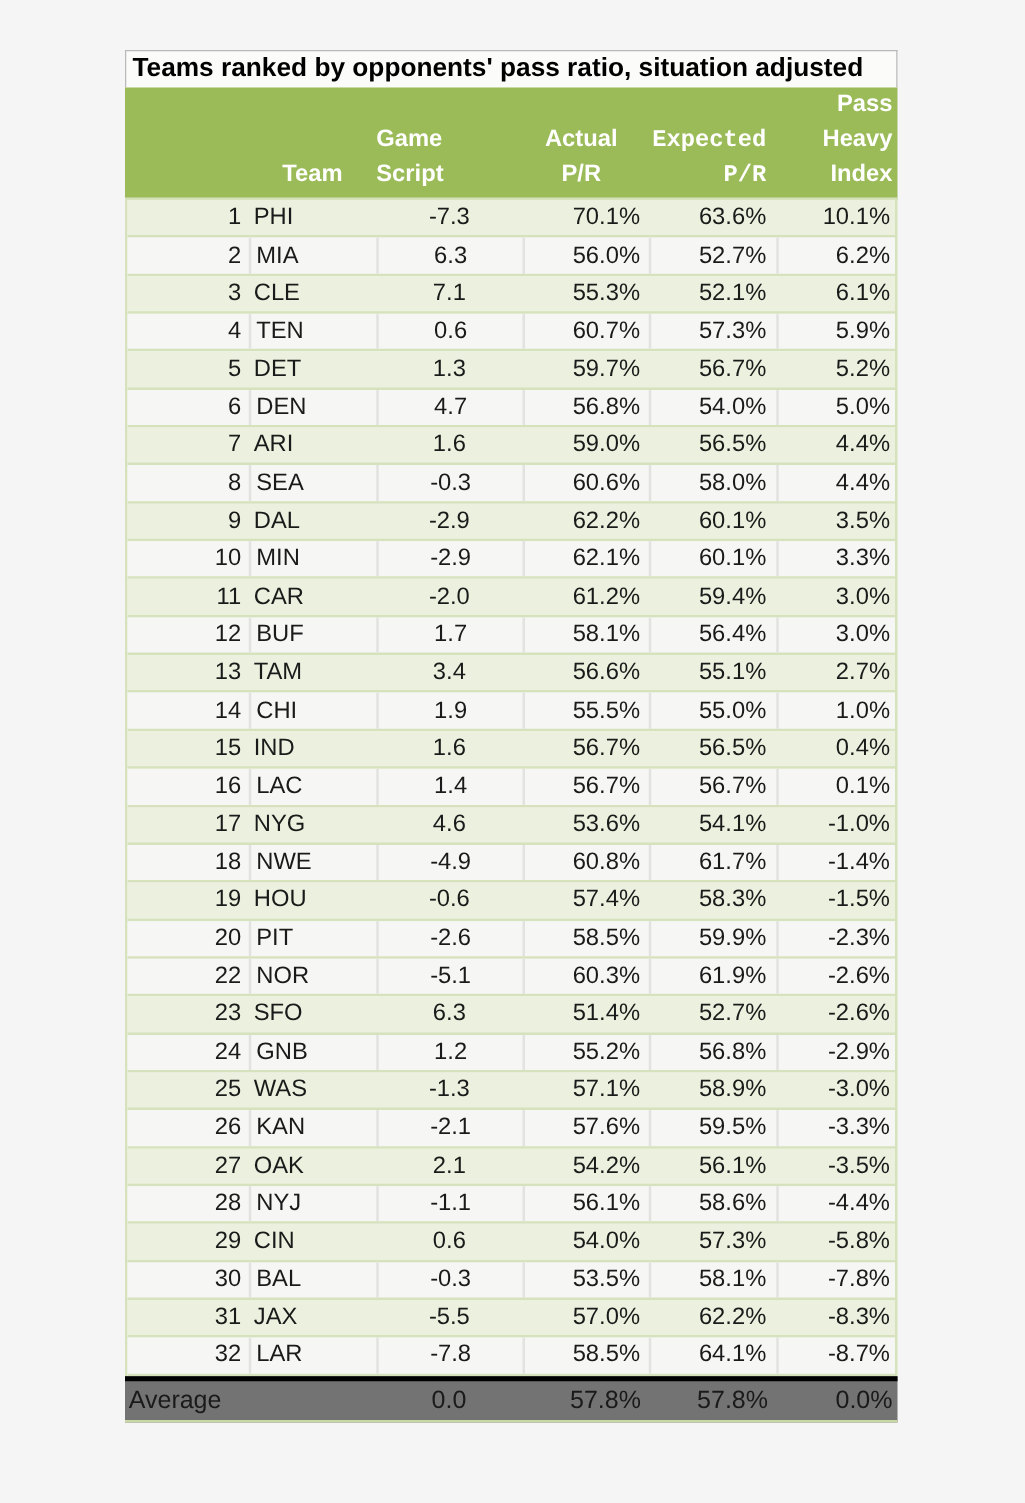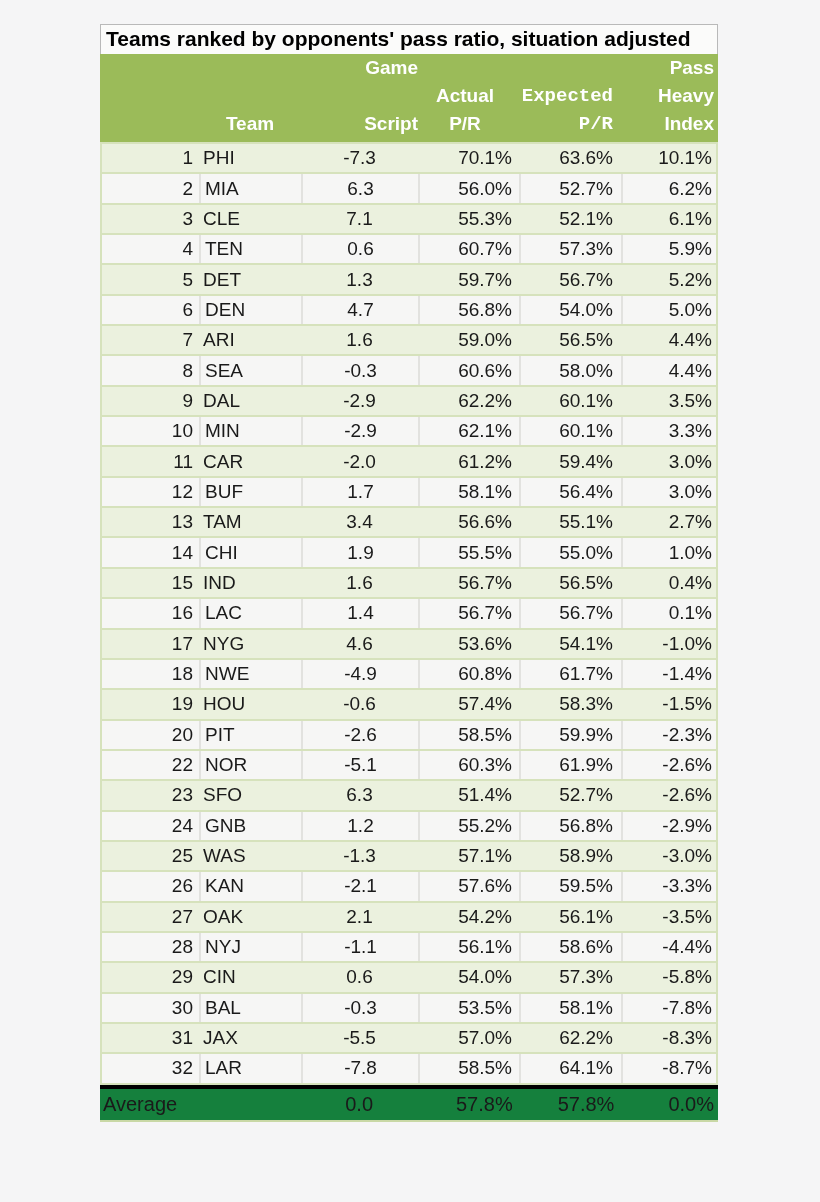--- a/index.html
+++ b/index.html
@@ -6,21 +6,21 @@
   body{
     width:820px;height:1202px;
     background:#f5f5f6;
     font-family:"Liberation Sans", sans-serif;
     color:#1a1a1a;
     position:relative;
     -webkit-font-smoothing:antialiased;
   }
   .table-wrap{
     position:absolute;
-    left:100px; top:24px;
+    left:100px; top:40px;
     width:618px;
   }
   
   .title-row{
     box-sizing:border-box;
     height:30px;
     background:#fbfbfa;
     border:1px solid #b9b9b9;
     border-bottom:none;
     font-size:21px;
@@ -45,21 +45,21 @@
     justify-content:flex-end;
     padding-bottom:17px;
     color:#ffffff;
     font-weight:bold;
     font-size:19px;
     line-height:28px;
     white-space:nowrap;
   }
   .hcol span{display:block;}
   .h-team{align-items:center;}
-  .h-script{align-items:flex-end;gap:28px;}
+  .h-script{align-items:flex-start;}
   .h-actual{align-items:center;padding-right:7px;}
   .h-expected{align-items:flex-end;padding-right:8px;font-family:Liberation Mono, monospace;}
   .h-index{align-items:flex-end;padding-right:4px;}
   
   .rows{
     box-sizing:border-box;
     border-left:2px solid #d6e2bc;
     border-right:2px solid #d6e2bc;
   }
   .row{
@@ -85,21 +85,21 @@
   .c-script{justify-content:center;text-align:center;}
   .c-actual{justify-content:flex-end;padding-right:7px;}
   .c-expected{justify-content:flex-end;padding-right:8px;}
   .c-index{justify-content:flex-end;padding-right:4px;}
   
   .avg-row{
     box-sizing:border-box;
     display:grid;
     grid-template-columns:199fr 117fr 101fr 102fr 95fr;
     height:37px;
-    background:#15803d;
+    background:#737373;
     border-top:4px solid #000000;
     border-bottom:2px solid #c9d8a6;
     font-size:20px;
   }
   .avg-row .cell{font-size:20px;}
   .c-avglabel{justify-content:flex-start;padding-left:3px;}
 </style>
 </head>
 <body>
 

